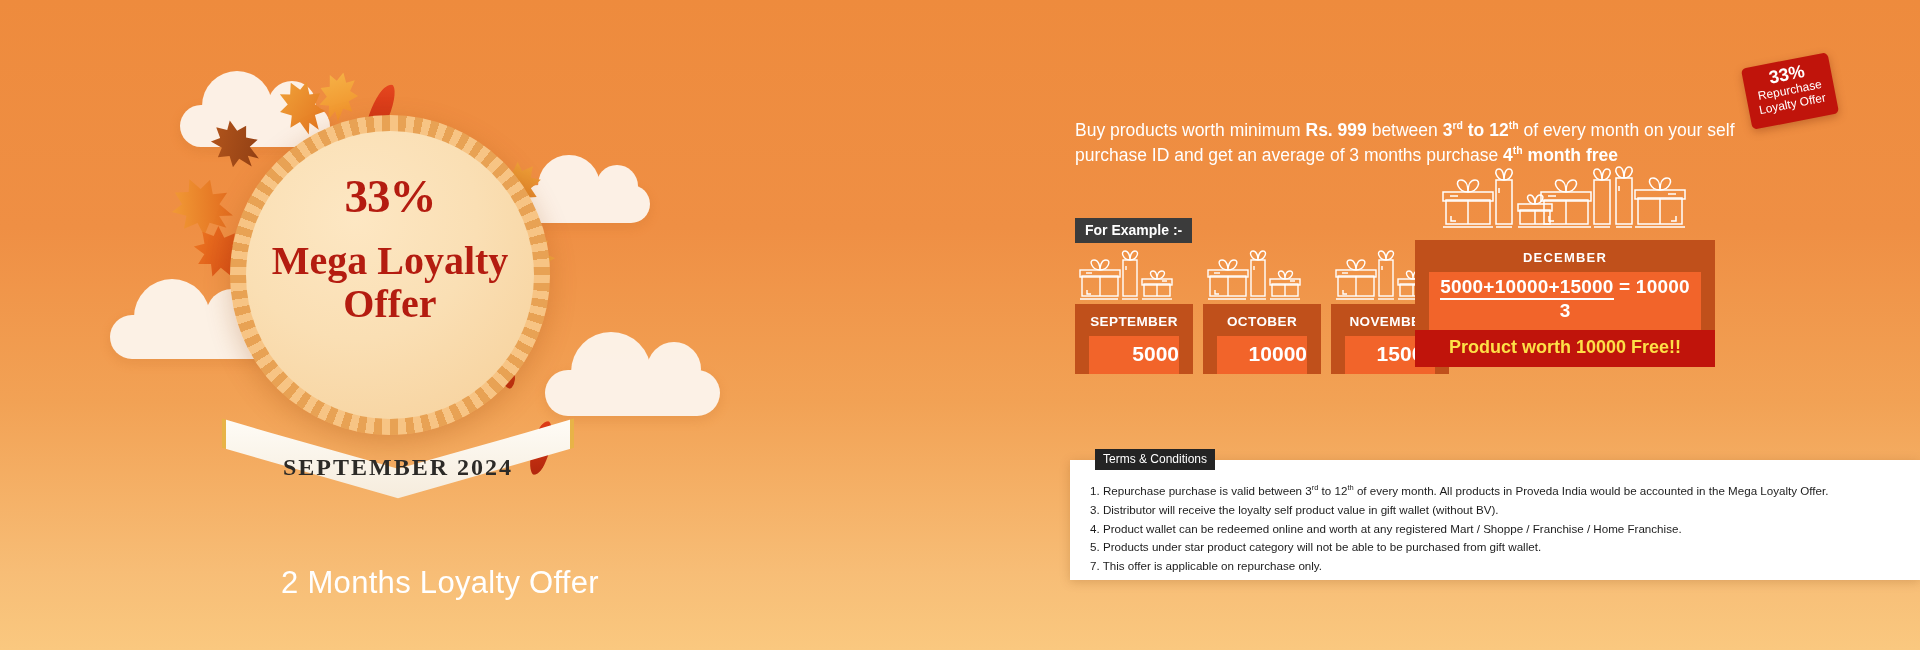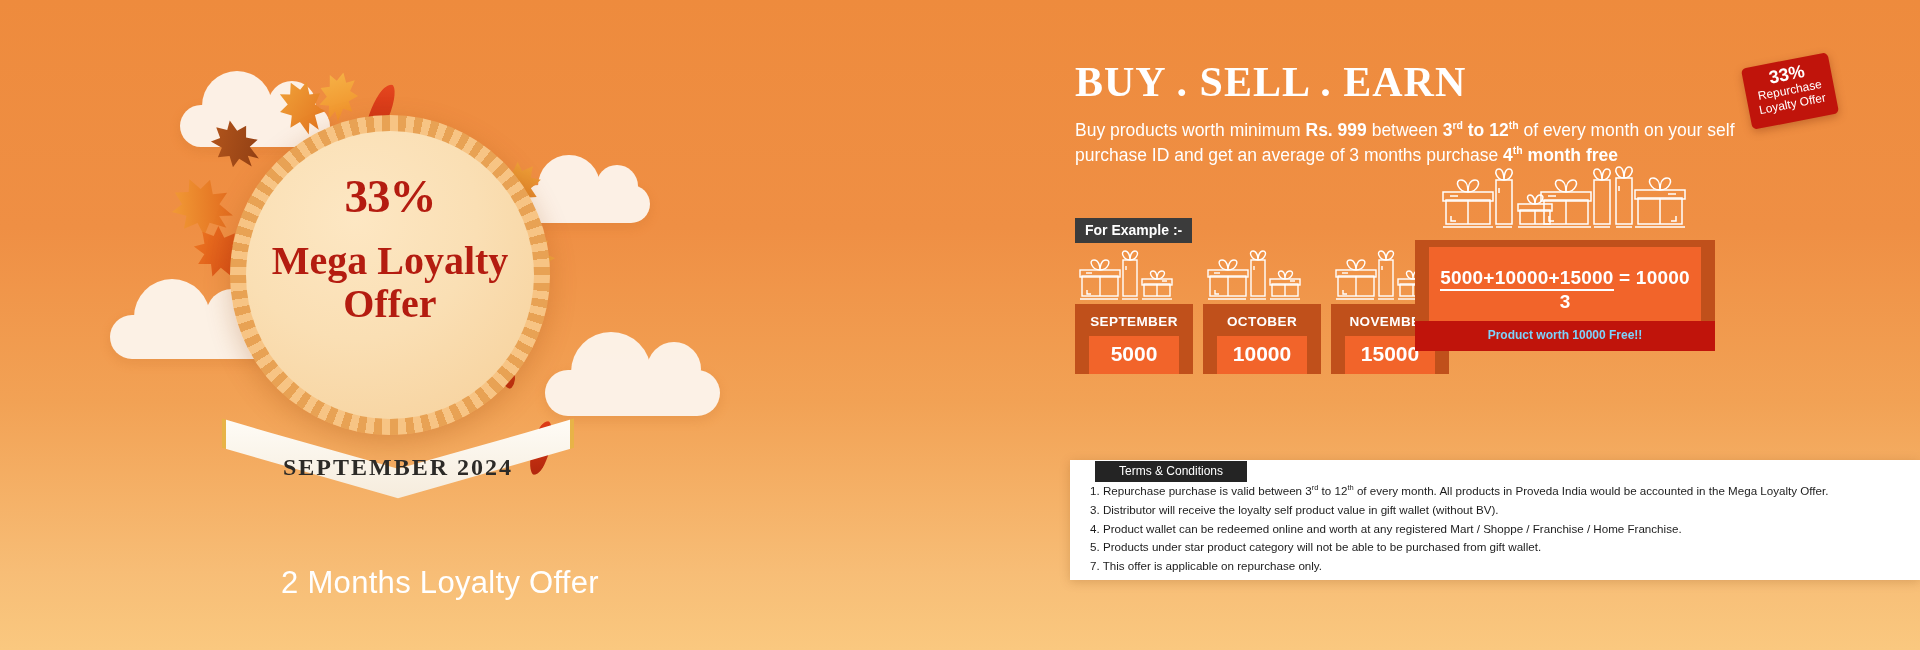--- a/index.html
+++ b/index.html
@@ -82,45 +82,45 @@
   .for-example { position:absolute; left:5px; top:218px; background:#3b3b3b; color:#fff;
       font-size:14px; font-weight:700; padding:4px 10px 5px;text-align:right; }
 
   
   .months { position:absolute; left:5px; top:248px; }
   .mcol { position:absolute; width:118px; }
   .gifts-svg { display:block; margin:0 auto; }
   .mbox { background:#c0501b; padding:6px 0 0; text-align:center; }
   .mname { color:#fff; font-size:13.5px; font-weight:700; letter-spacing:.4px; padding:4px 0 7px; }
   .mval  { background:#f2642a; color:#fff; font-size:21px; font-weight:700; padding:6px 0 8px;
-           margin:0 14px; }
+           margin:0 14px;text-align:right; }
 
   
   .dec-wrap { position:absolute; left:345px; top:166px; width:300px; }
   .dec-box { background:#c0501b; padding:7px 0 0; }
   .dec-title { color:#fff; font-size:13px; font-weight:700; letter-spacing:1.2px; text-align:center; padding:3px 0 7px; }
-  .dec-calc { background:#f2642a; color:#fff; text-align:center; padding:20px 0 8px; margin:0 14px; }
+  .dec-calc { background:#f2642a; color:#fff; text-align:center; padding:4px 0 8px; margin:0 14px; }
   .calc-line { font-size:19px; font-weight:700; letter-spacing:.2px; }
   .calc-num { border-bottom:2px solid #fff; padding-bottom:1px; }
   .calc-den { font-size:19px; font-weight:700; margin-top:2px; }
-  .dec-free { background:#c0140b; color:#7dd3fc; text-align:center; font-size:12px;
+  .dec-free { background:#c0140b; color:#fde047; text-align:center; font-size:18px;
               font-weight:700; padding:7px 0 9px; }
 
   
   .stamp { position:absolute; left:676px; top:60px; width:88px; height:62px;
            background:#c0140b; color:#fff; border-radius:5px; transform:rotate(-11deg);
            box-shadow:0 3px 8px rgba(120,40,10,.35); text-align:center; padding-top:5px; }
   .stamp-pct { font-size:18px; font-weight:700; line-height:1; }
   .stamp-l1, .stamp-l2 { font-size:12px; font-weight:400; line-height:1.18; }
 
   
   .terms-panel { position:absolute; left:0px; top:460px; width:850px; height:120px;
       background:#ffffff; box-shadow:0 2px 10px rgba(120,60,10,.22); }
   .terms-tag { position:absolute; left:25px; top:-11px; background:#242424; color:#fff;
-      font-size:12px; padding:3px 24px 4px;margin-top:12px; }
+      font-size:12px; padding:3px 8px 4px; }
   .terms-list { position:absolute; left:20px; top:22px; right:14px; color:#1c1c1c; }
   .terms-list li { list-style:none; font-size:11.6px; line-height:1.62; white-space:nowrap; }
   .terms-list li sup { font-size:7.5px; vertical-align:super; }
 </style>
 </head>
 <body>
 
 <div class="left-panel">
 
   <div class="clouds">
@@ -177,21 +177,20 @@
   <div class="ribbon">
     <div class="ribbon-band"></div>
     <div class="ribbon-text">SEPTEMBER 2024</div>
   </div>
 
   <div class="bottom-tag">2 Months Loyalty Offer</div>
 </div>
 
 <div class="right-panel">
 
-  <div class="headline">BUY . SELL . EARN</div>
 
   <div class="sub">
     <span>Buy products worth minimum </span><b>Rs. 999</b><span> between </span><b>3</b><sup>rd</sup><b> to </b><b>12</b><sup>th</sup><span> of every month on your self purchase ID and get an average of 3 months purchase </span><b>4</b><sup>th</sup><b> month free</b>
   </div>
 
   <div class="for-example">For Example :-</div>
 
   <div class="months">
 
     <div class="mcol" style="left:0px;top:0px;">
@@ -314,20 +313,21 @@
           <path d="M236 50 l0 5 l-5 0"></path>
         <line x1="3" y1="61" x2="53" y2="61"></line>
           <line x1="56" y1="61" x2="72" y2="61"></line>
           <line x1="78" y1="61" x2="151" y2="61"></line>
           <line x1="154" y1="61" x2="170" y2="61"></line>
           <line x1="176" y1="61" x2="192" y2="61"></line>
           <line x1="195" y1="61" x2="245" y2="61"></line>
       </g>
     </svg>
     <div class="dec-box">
+      <div class="dec-title">DECEMBER</div>
       <div class="dec-calc">
         <div class="calc-line"><span class="calc-num">5000+10000+15000</span><span> =  10000</span></div>
         <div class="calc-den">3</div>
       </div>
       <div class="dec-free">Product worth 10000 Free!!</div>
     </div>
   </div>
 
   <div class="stamp">
     <div class="stamp-pct">33%</div>

